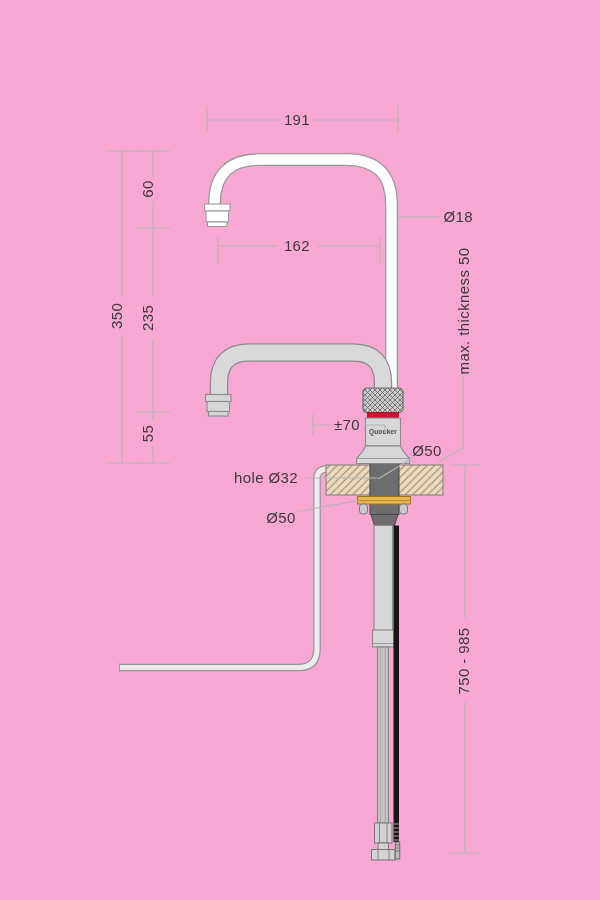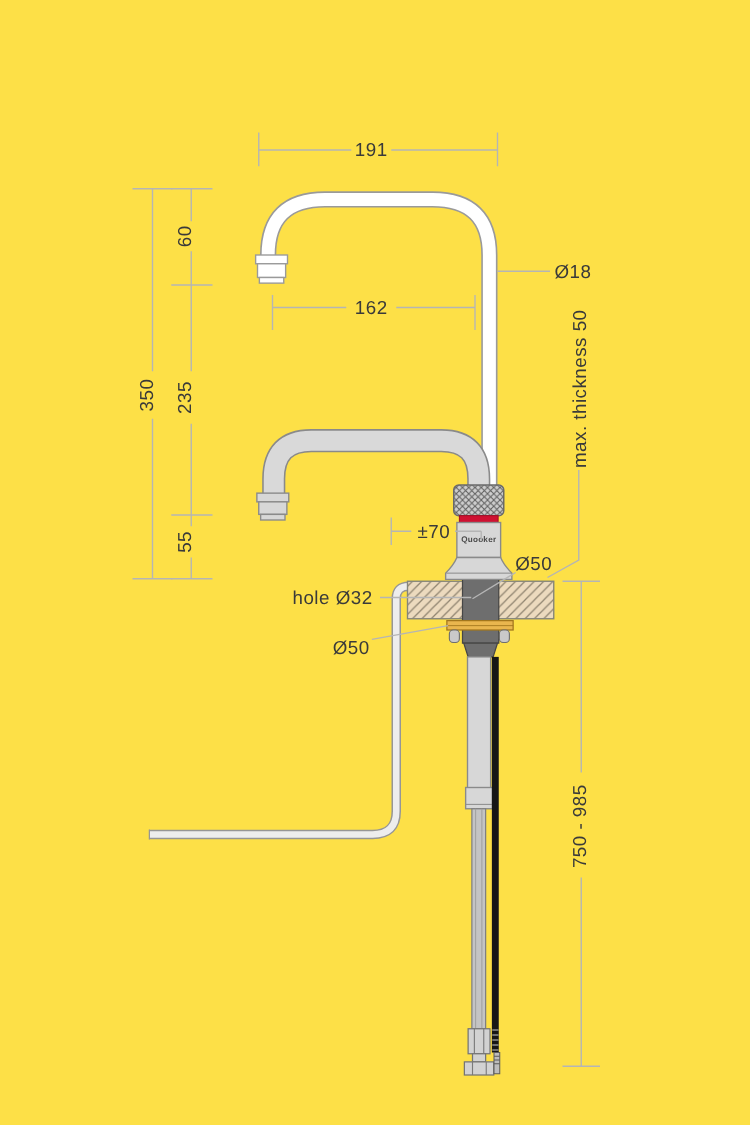--- a/index.html
+++ b/index.html
@@ -1,16 +1,16 @@
 <!DOCTYPE html>
 <html><head>
 <meta charset="utf-8">
 <style>
   html,body{margin:0;padding:0;background:#ffffff;}
-  #stage{width:600px;height:900px;position:relative;background:#fde047;overflow:hidden;}
+  #stage{width:600px;height:900px;position:relative;background:#f9a8d4;overflow:hidden;}
   svg{display:block;}
   .dim{stroke:#b5b5b5;stroke-width:1.1;fill:none;}
   .leader{stroke:#b5b5b5;stroke-width:1.1;fill:none;}
   .dim-text{font-family:"Liberation Sans",sans-serif;font-size:15px;fill:#3a3a3a;letter-spacing:.4px;}
   .brand-text{font-family:"Liberation Sans",sans-serif;font-size:6.5px;font-weight:bold;fill:#4a4a4a;letter-spacing:.2px;}
   .tube-outer-raised{stroke:#9a9a9a;stroke-width:13;fill:none;}
   .tube-inner-raised{stroke:#ffffff;stroke-width:10.4;fill:none;}
   .tube-outer-solid{stroke:#8a8a8a;stroke-width:18.5;fill:none;}
   .tube-inner-solid{stroke:#d9d9d9;stroke-width:16;fill:none;}
   .hose-outer{stroke:#969696;stroke-width:7.6;fill:none;}

